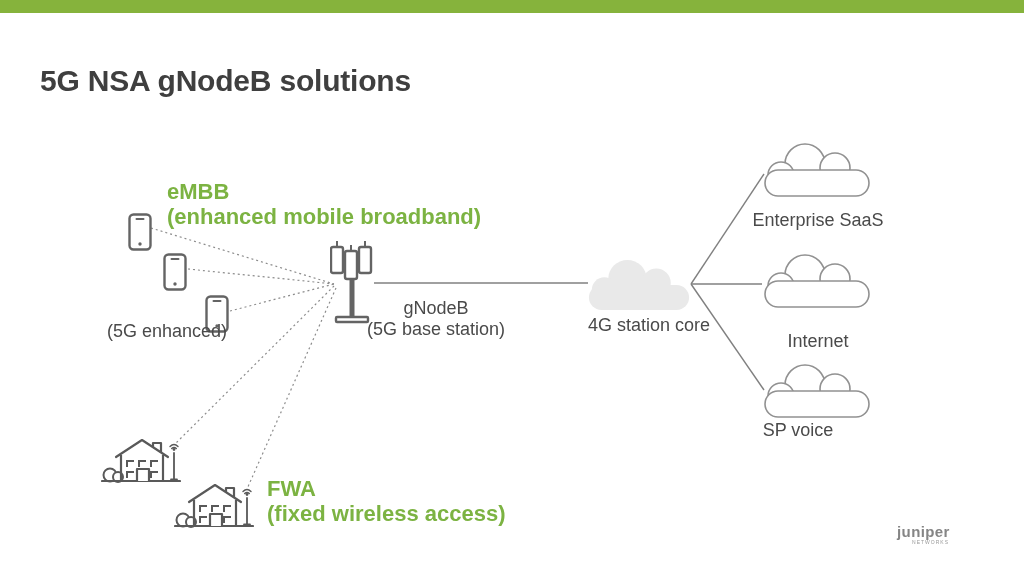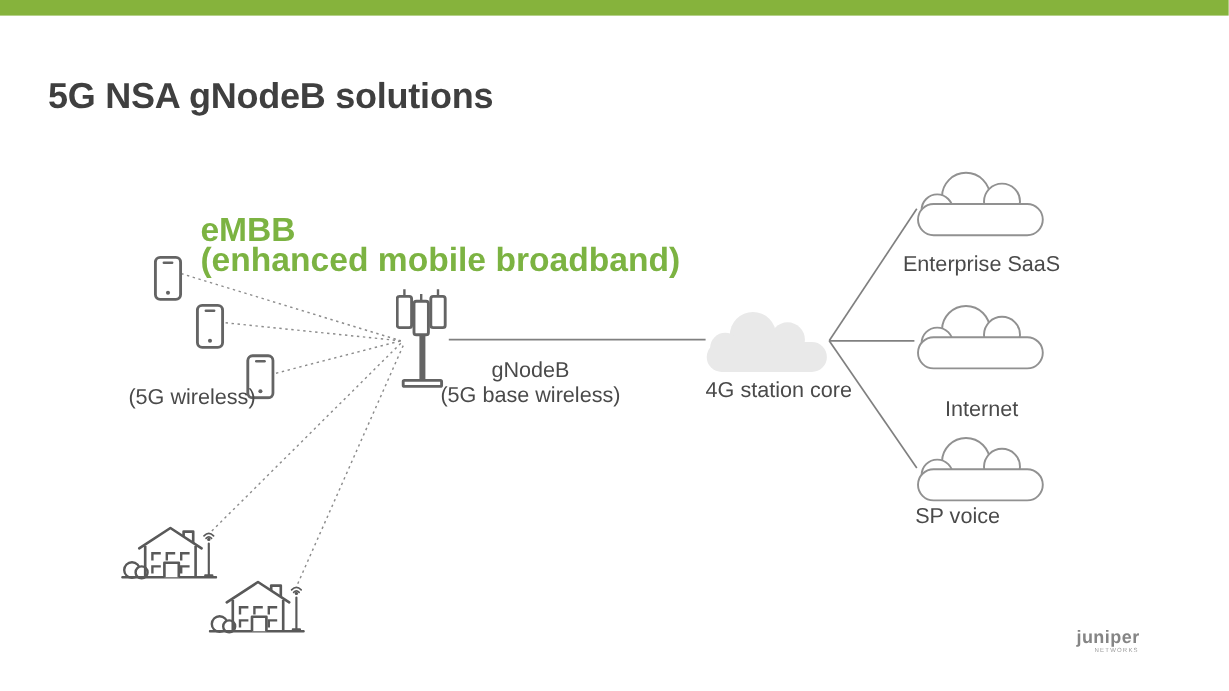--- a/index.html
+++ b/index.html
@@ -24,21 +24,21 @@
   .cloud-spvoice{left:763px;top:362px;width:108px;height:57px;}
   .house1{left:101px;top:438px;width:80px;height:46px;}
   .house2{left:174px;top:483px;width:80px;height:46px;}
 
   use.icon-stroke{stroke:#646464;fill:#646464;}
   use.house-stroke{stroke:#595959;fill:#595959;}
   use.cloud-outline{stroke:#919191;fill:#ffffff;stroke-width:1.6;}
   use.cloud-filled{stroke:none;fill:#e9e9e9;}
 
   .lbl{position:absolute;font-size:18px;line-height:21px;color:#4a4a4a;white-space:nowrap;}
-  .lbl-green{position:absolute;font-size:28px;line-height:25px;font-weight:700;color:#7cb342;white-space:nowrap;}
+  .lbl-green{position:absolute;font-size:22px;line-height:25px;font-weight:700;color:#7cb342;white-space:nowrap;}
   .ues-label{left:107px;top:321px;}
   .gnodeb-label{left:367px;top:298px;text-align:center;}
   .core-label{left:588px;top:315px;}
   .embb-label{left:167px;top:179px;}
   .fwa-label{left:267px;top:476px;}
   .dest-label{transform:translateX(-50%);}
   .dest-saas-label{left:818px;top:199px;margin-top:11px;}
   .dest-internet-label{left:818px;top:310px;margin-top:21px;}
   .dest-spvoice-label{left:798px;top:420px;}
 
@@ -145,33 +145,37 @@
   <svg class="icon house2" viewBox="0 0 80 46">
     <use href="#sym-house" class="house-stroke"></use>
   </svg>
 
   <div class="lbl-green embb-label">
     <div>eMBB</div>
     <div>(enhanced mobile broadband)</div>
   </div>
 
   <div class="lbl ues-label">
-    <div>(5G wireless)</div>
+    <div>(5G enhanced)</div>
   </div>
 
   <div class="lbl gnodeb-label">
     <div>gNodeB</div>
-    <div>(5G base wireless)</div>
+    <div>(5G base station)</div>
   </div>
 
   <div class="lbl core-label">4G station core</div>
 
   <div class="lbl dest-label dest-saas-label">Enterprise SaaS</div>
   <div class="lbl dest-label dest-internet-label">Internet</div>
   <div class="lbl dest-label dest-spvoice-label">SP voice</div>
 
+  <div class="lbl-green fwa-label">
+    <div>FWA</div>
+    <div>(fixed wireless access)</div>
+  </div>
 
   <div class="logo">
     <span class="logo-name">Juniper</span>
     <span class="logo-sub">NETWORKS</span>
   </div>
 
 </div>
 
 </body></html>

